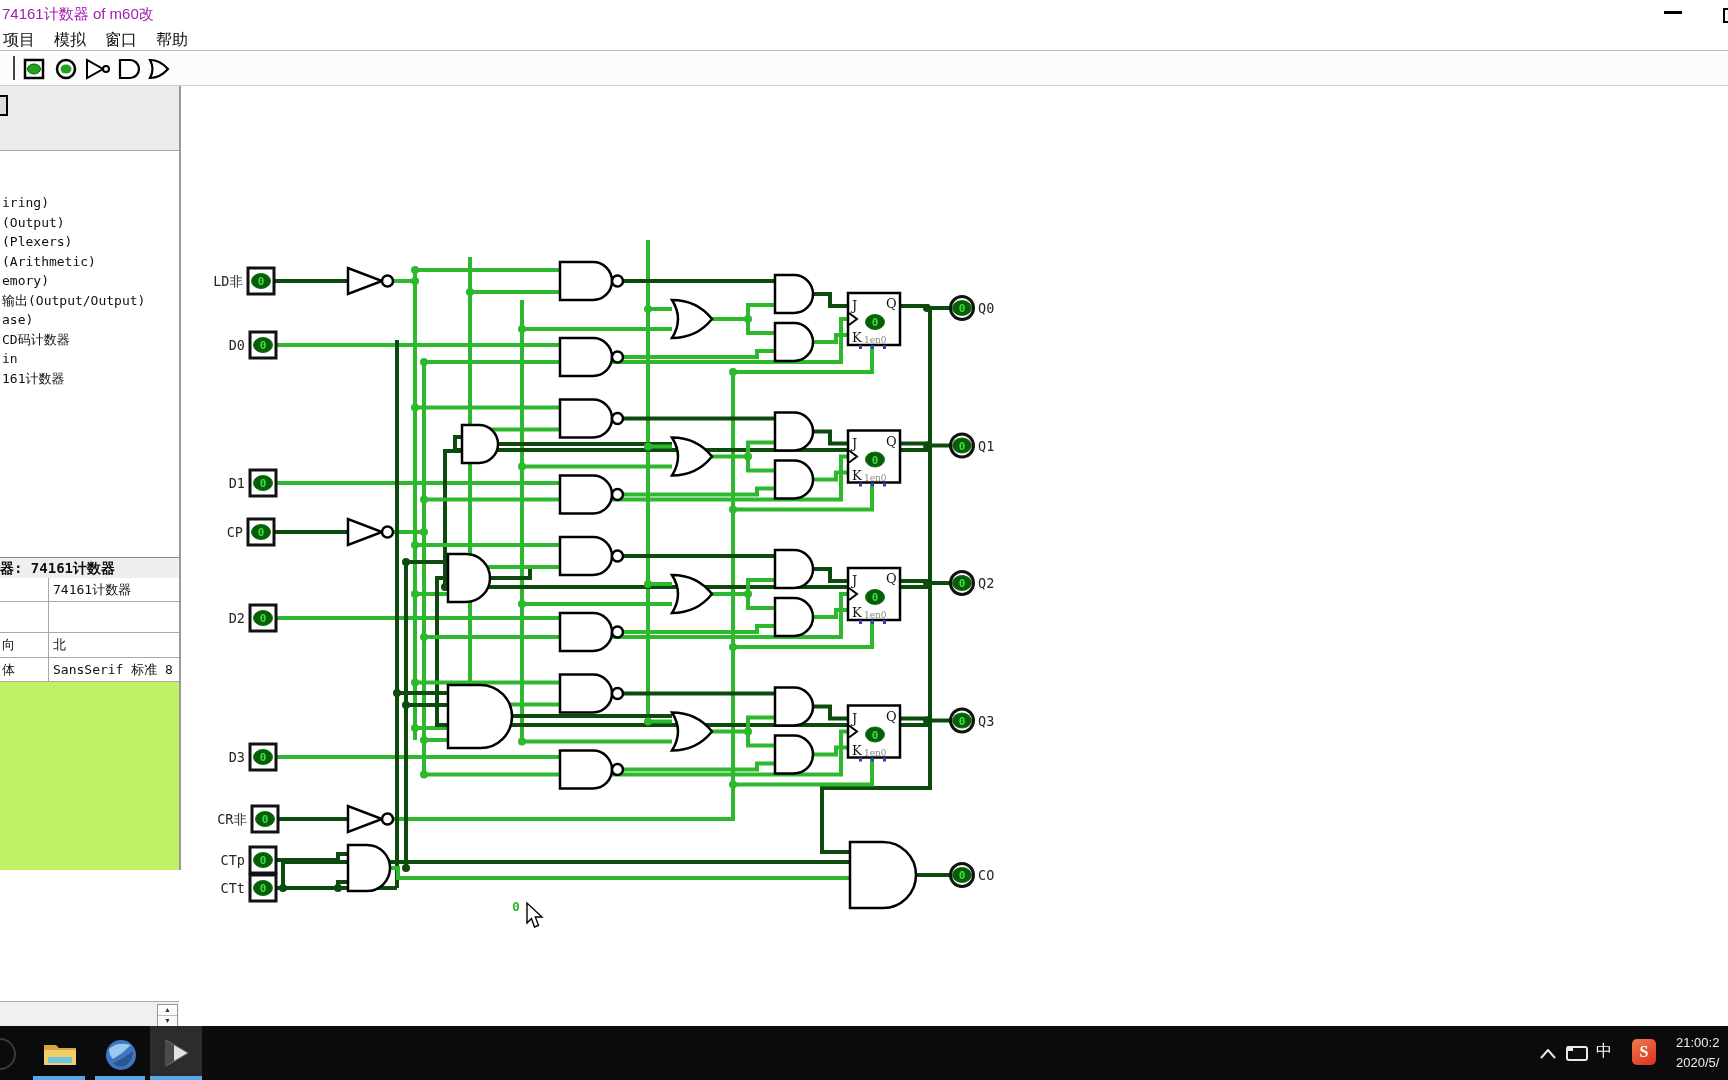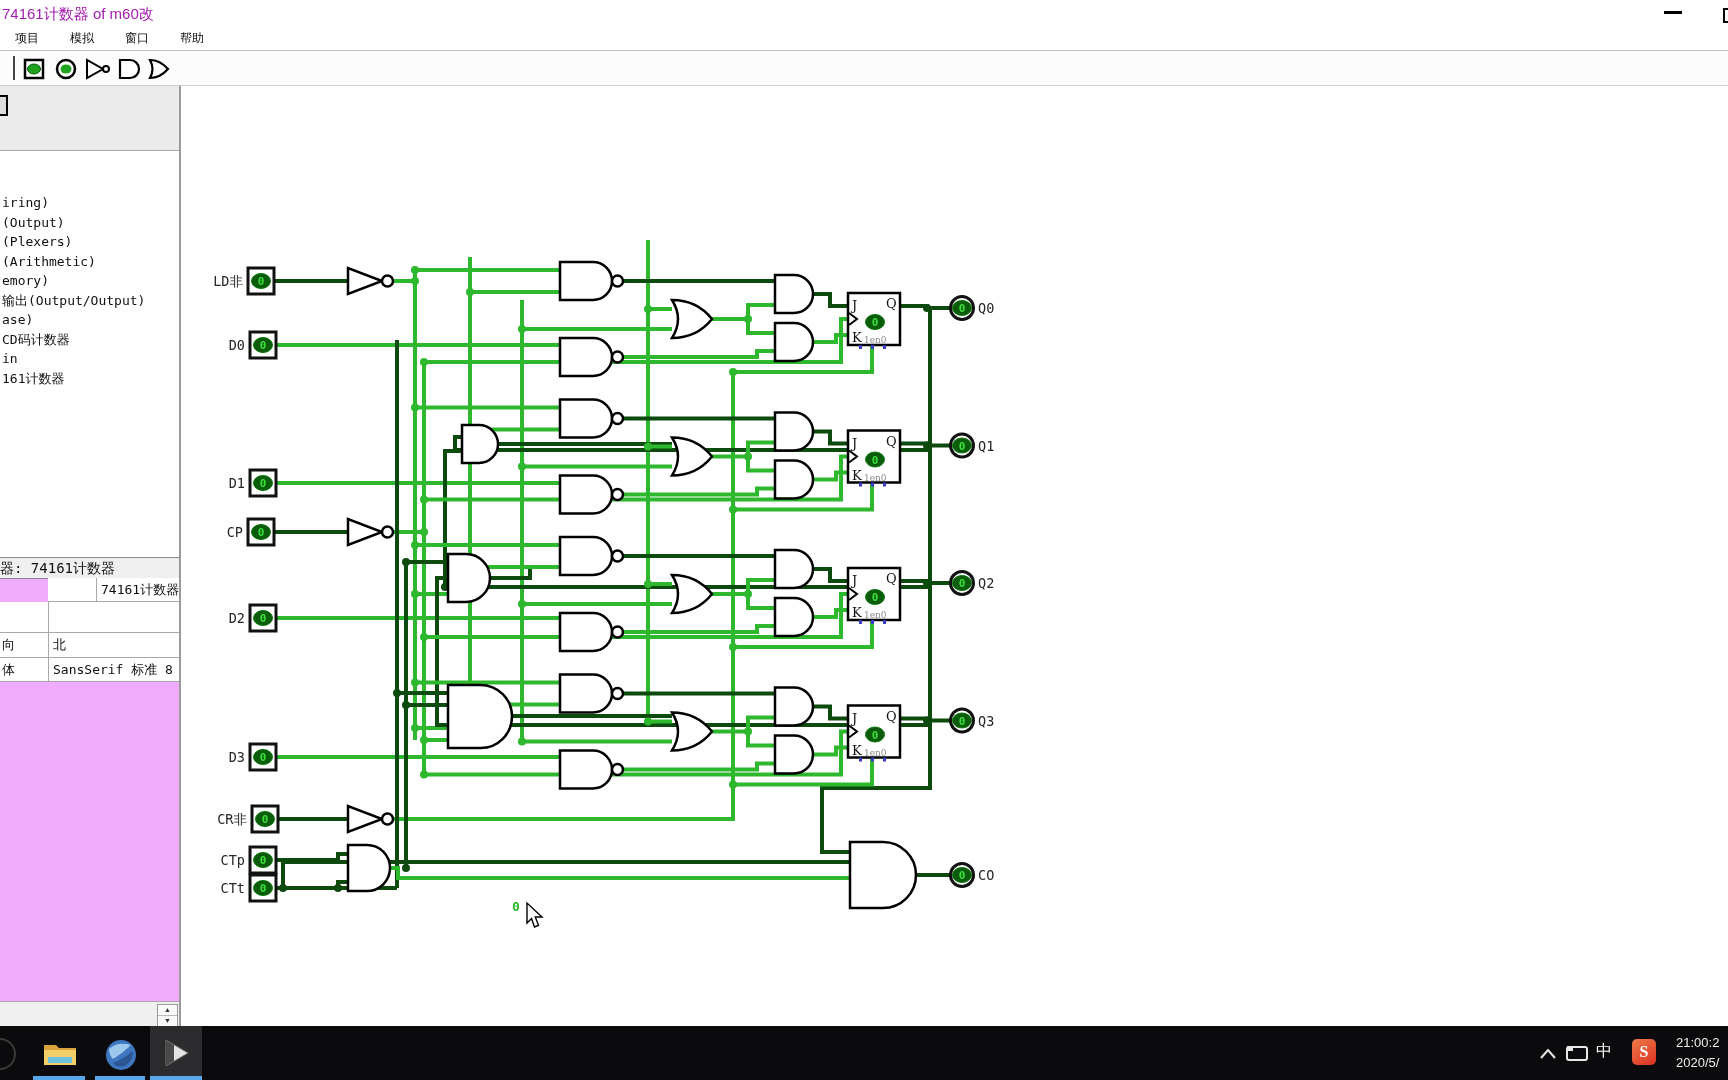--- a/index.html
+++ b/index.html
@@ -4,35 +4,35 @@
 <style>
   html,body{margin:0;padding:0}
   body{width:1728px;height:1080px;overflow:hidden;position:relative;background:#fff;
        font-family:"Liberation Sans",sans-serif;color:#111}
   
   #titlebar{position:absolute;left:0;top:0;width:1728px;height:27px;background:#fff}
   #title{position:absolute;left:2px;top:5px;font-size:15px;color:#a21caf;white-space:nowrap}
   #btn-min{position:absolute;left:1664px;top:11px;width:18px;height:3px;background:#000;cursor:default}
   #btn-max{position:absolute;left:1723px;top:8px;width:6px;height:11px;border:2px solid #000;border-right:none}
   #menubar{position:absolute;left:0;top:27px;width:1728px;height:24px;background:#fff;border-bottom:1px solid #bcbcbc}
-  .menu-item{display:inline-block;margin-left:12px;padding:3px 0;font-size:12px;margin-right:19px;cursor:default}
+  .menu-item{display:inline-block;margin-left:0;padding:3px 0;font-size:16px;margin-right:19px;cursor:default}
   #menubar{padding-left:3px;box-sizing:border-box}
   #toolbar{position:absolute;left:0;top:52px;width:1728px;height:33px;background:#fcfcfc;border-bottom:1px solid #cfcfcf}
   .tb-sep{position:absolute;left:13px;top:4px;width:2px;height:24px;background:#444}
   .tb-btn{position:absolute;top:4px;width:26px;height:26px;display:flex;align-items:center;justify-content:center}
   
-  #leftpanel{position:absolute;left:0;top:86px;width:179px;height:940px;background:#f0abfc;border-right:2px solid #9a9a9a;box-sizing:content-box}
+  #leftpanel{position:absolute;left:0;top:86px;width:179px;height:784px;background:#bef264;border-right:2px solid #9a9a9a;box-sizing:content-box}
   #panel-top{position:absolute;left:0;top:0;width:179px;height:64px;background:#ebebeb;border-bottom:1px solid #a8a8a8}
   #bracket-icon{position:absolute;left:-4px;top:9px;width:10px;height:17px;border:2px solid #000;border-left:none;background:#dcdcdc}
   #tree{position:absolute;left:0;top:65px;width:179px;height:428px;background:#fff;overflow:hidden}
   .tree-item{height:19.5px;line-height:19.5px;padding-left:2px;font-family:"DejaVu Sans Mono","Liberation Mono",monospace;
              font-size:13px;color:#101010;white-space:nowrap;cursor:default}
   .tree-item:first-child{margin-top:42px}
   #attr-header{position:absolute;left:0;top:471px;width:179px;height:20px;background:#efefef;border-top:1px solid #8a8a8a;
-               border-bottom:1px solid #8a8a8a;font-weight:normal;font-size:14px;line-height:20px;
+               border-bottom:1px solid #8a8a8a;font-weight:bold;font-size:14px;line-height:20px;
                font-family:"DejaVu Sans Mono","Liberation Mono",monospace;white-space:nowrap}
   #attr-table{position:absolute;left:0;top:492px;width:179px}
   .attr-row{display:flex;border-bottom:1px solid #a8a8a8;background:#fff}
   .attr-label{width:49px;border-right:1px solid #a8a8a8;padding-left:2px;box-sizing:border-box;
               font-family:"DejaVu Sans Mono","Liberation Mono",monospace;font-size:13px;display:flex;align-items:center}
   .attr-value{flex:1;padding-left:4px;font-family:"DejaVu Sans Mono","Liberation Mono",monospace;font-size:13px;
               display:flex;align-items:center;white-space:nowrap;overflow:hidden}
   #panel-scroll{position:absolute;left:0;top:915px;width:179px;height:25px;background:#f0f0f0;border-top:1px solid #a8a8a8}
   #spinner{position:absolute;right:1px;top:2px;width:19px;height:21px;border:1px solid #999;background:#fafafa}
   .spin-btn{height:10px;text-align:center;font-size:7px;line-height:10px;color:#333;border-bottom:1px solid #bbb;cursor:default}
@@ -114,21 +114,21 @@
       <div class="tree-item">(Arithmetic)</div>
       <div class="tree-item">emory)</div>
       <div class="tree-item">输出(Output/Output)</div>
       <div class="tree-item">ase)</div>
       <div class="tree-item">CD码计数器</div>
       <div class="tree-item">in</div>
       <div class="tree-item">161计数器</div>
     </div>
   <div id="attr-header">器: 74161计数器</div>
   <div id="attr-table">
-      <div class="attr-row" style="height: 23px; margin-left: 48px;">
+      <div class="attr-row" style="height: 23px;">
         <div class="attr-label"></div>
         <div class="attr-value">74161计数器</div>
       </div>
       <div class="attr-row" style="height: 30px;">
         <div class="attr-label"></div>
         <div class="attr-value"></div>
       </div>
       <div class="attr-row" style="height: 24px;">
         <div class="attr-label">向</div>
         <div class="attr-value">北</div>

